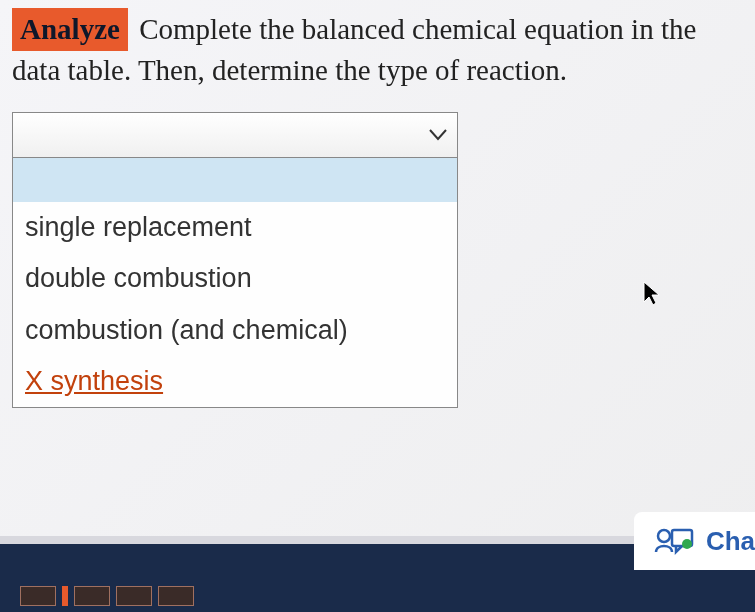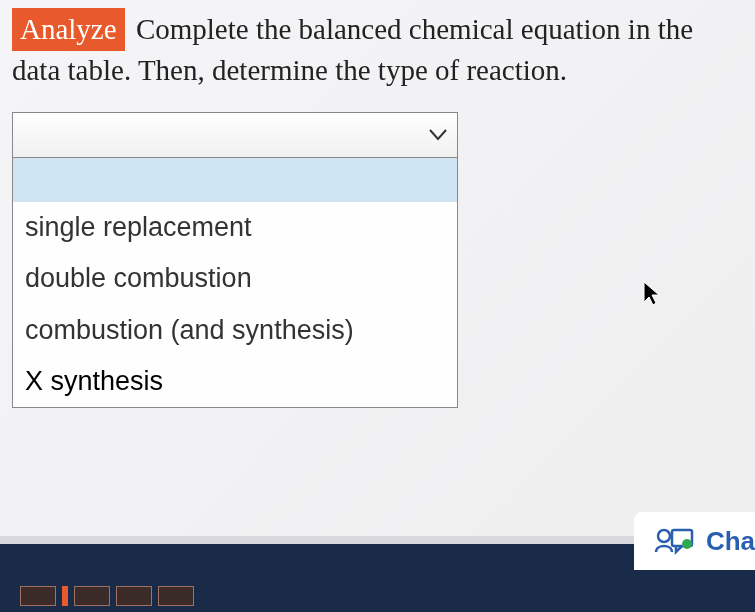--- a/index.html
+++ b/index.html
@@ -13,23 +13,23 @@
       overflow: hidden;
     }
     .instruction {
       font-size: 29px;
       line-height: 1.35;
       color: #222;
       margin-bottom: 22px;
     }
     .badge {
       background: #e85a2c;
-      color: #ffffff;
+      color: #0f172a;
       padding: 2px 8px;
-      font-weight: normal;
+      font-weight: bold;
       display: inline-block;
       margin-right: 4px;
     }
     .dropdown-wrap {
       position: relative;
       width: 446px;
       margin-top: 6px;
     }
     .select-box {
       width: 100%;
@@ -55,21 +55,22 @@
     .option {
       padding: 6px 10px 6px 12px;
       line-height: 1.45;
       cursor: pointer;
     }
     .option.highlight {
       background: #cfe5f3;
       height: 44px;
     }
     .option.wrong {
-      color: #000000;
+      color: #c2410c;
+      text-decoration: underline;
     }
     .cursor {
       position: absolute;
       top: 280px;
       left: 642px;
       pointer-events: none;
     }
     .bottom-bar {
       position: absolute;
       left: 0;
@@ -140,21 +141,21 @@
     <span class="chevron">
       <svg width="18" height="12" viewBox="0 0 18 12">
           <path d="M1 1 L9 10 L17 1" stroke="#333" stroke-width="2" fill="none"></path>
         </svg>
     </span>
   </div>
   <div class="options-panel">
     <div class="option highlight"></div>
     <div class="option">single replacement</div>
     <div class="option">double combustion</div>
-    <div class="option">combustion (and synthesis)</div>
+    <div class="option">combustion (and chemical)</div>
     <div class="option wrong">X synthesis</div>
   </div>
 </div>
 
 <div class="cursor">
   <svg width="20" height="28" viewBox="0 0 20 28">
     <path d="M2 2 L2 22 L7 17 L11 25 L14 23 L10 15 L17 15 Z" fill="#000" stroke="#fff" stroke-width="1"></path>
   </svg>
 </div>
 

